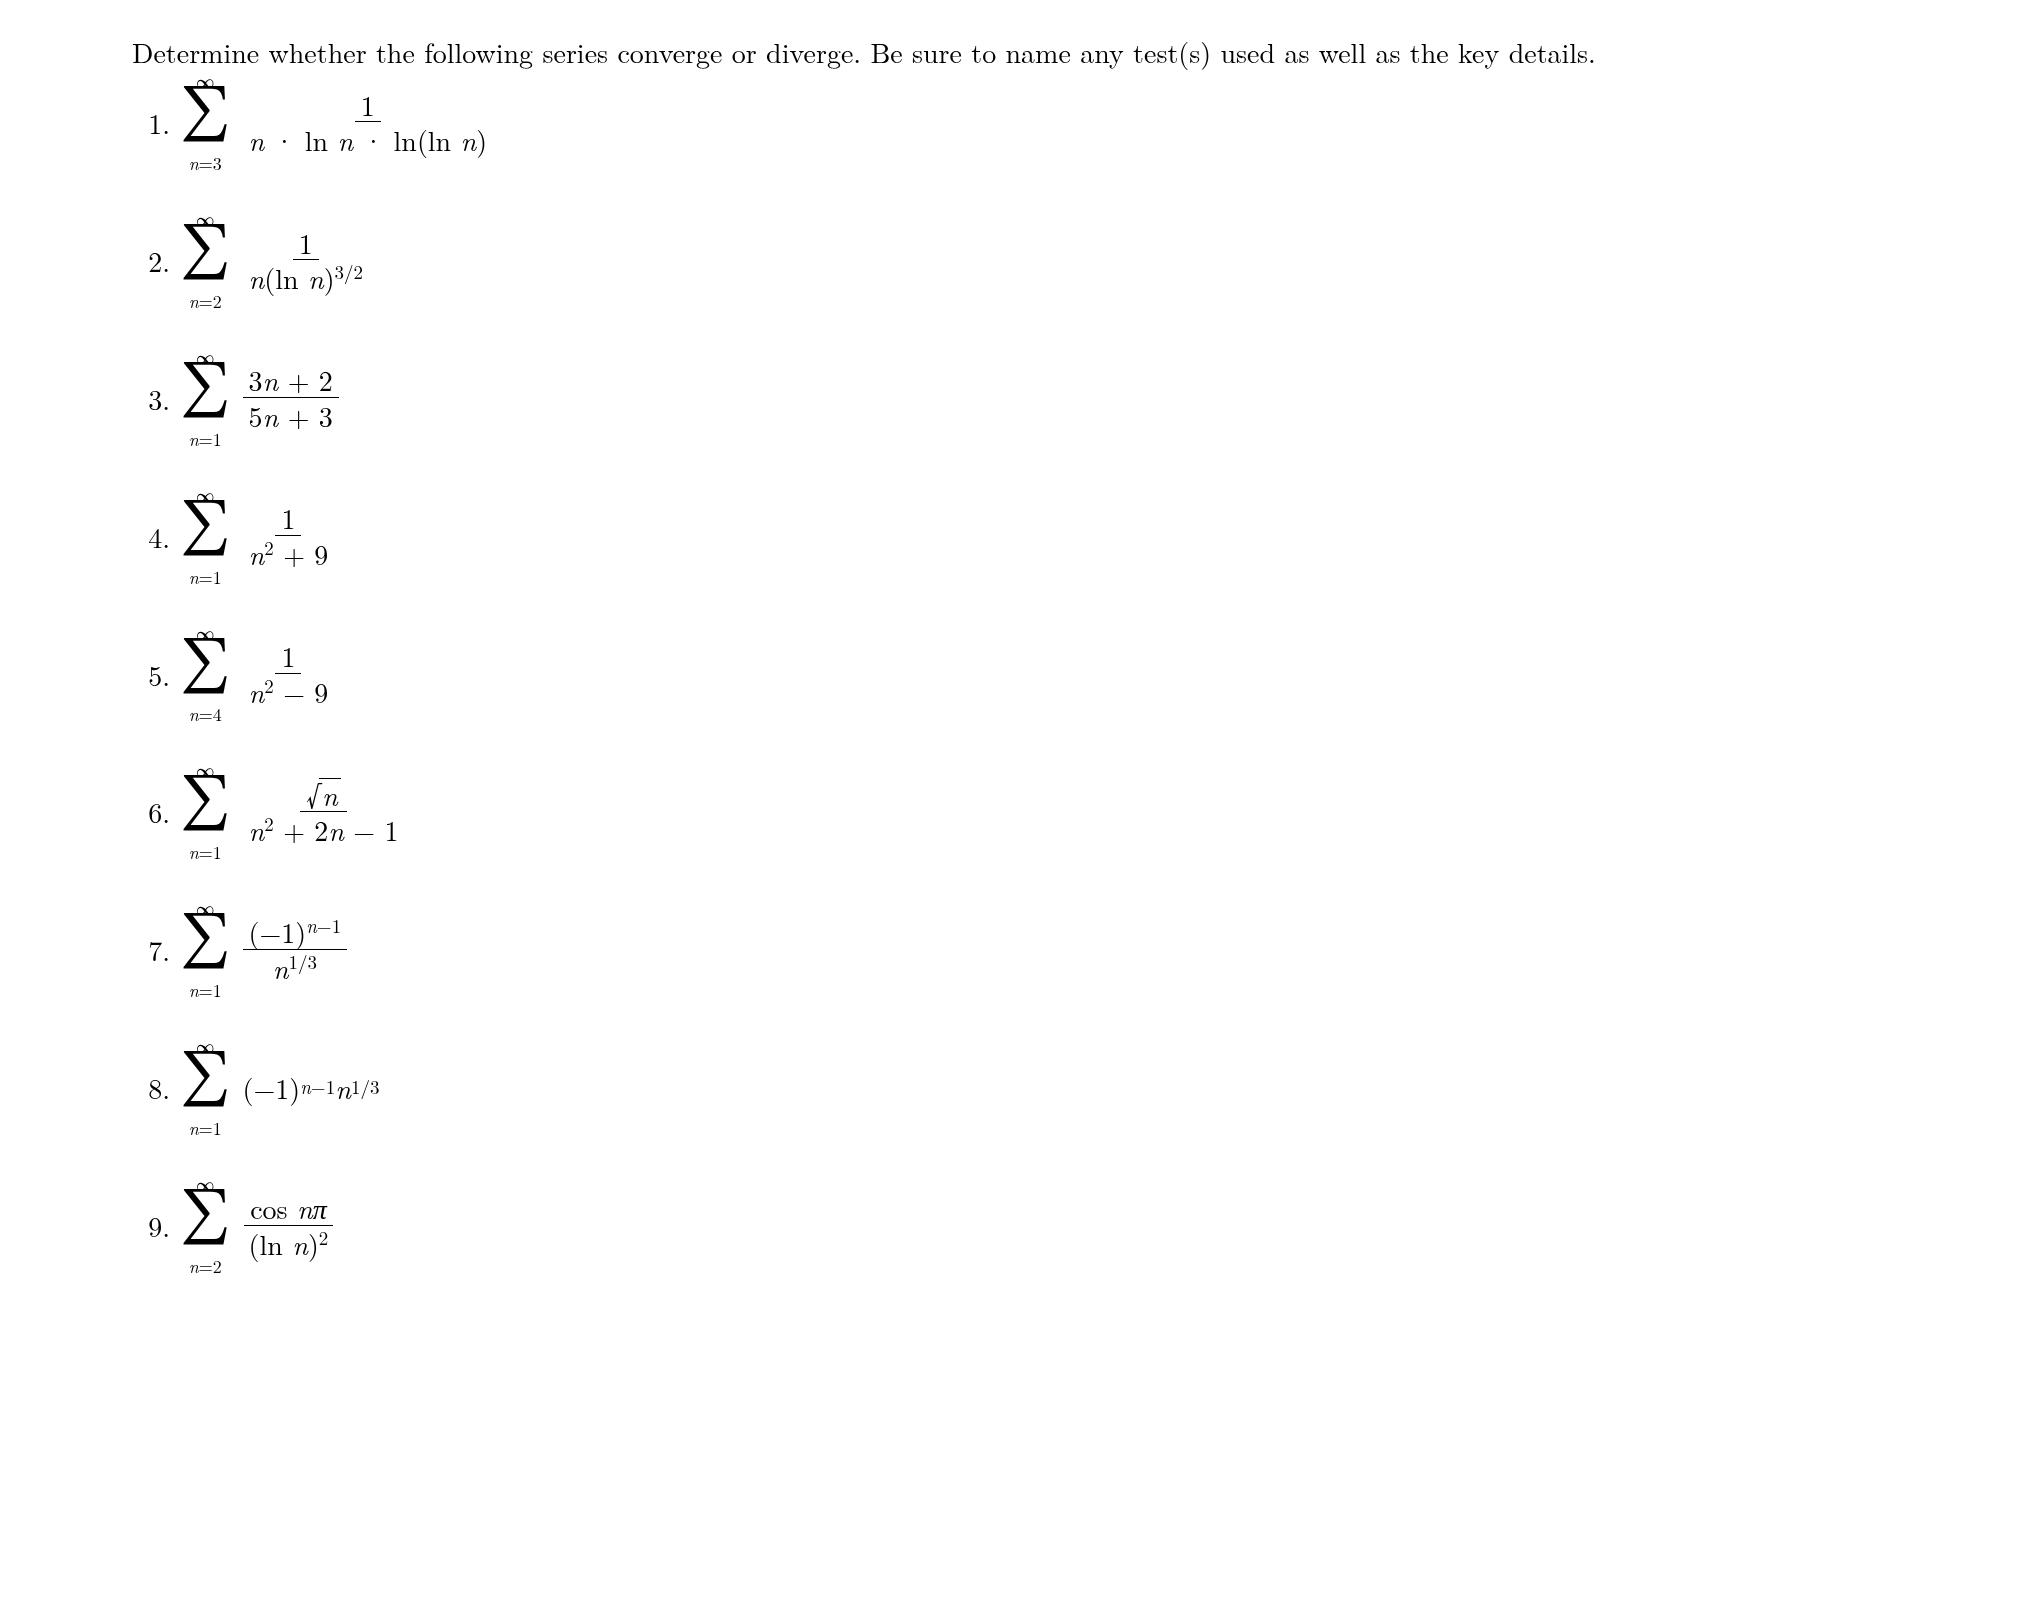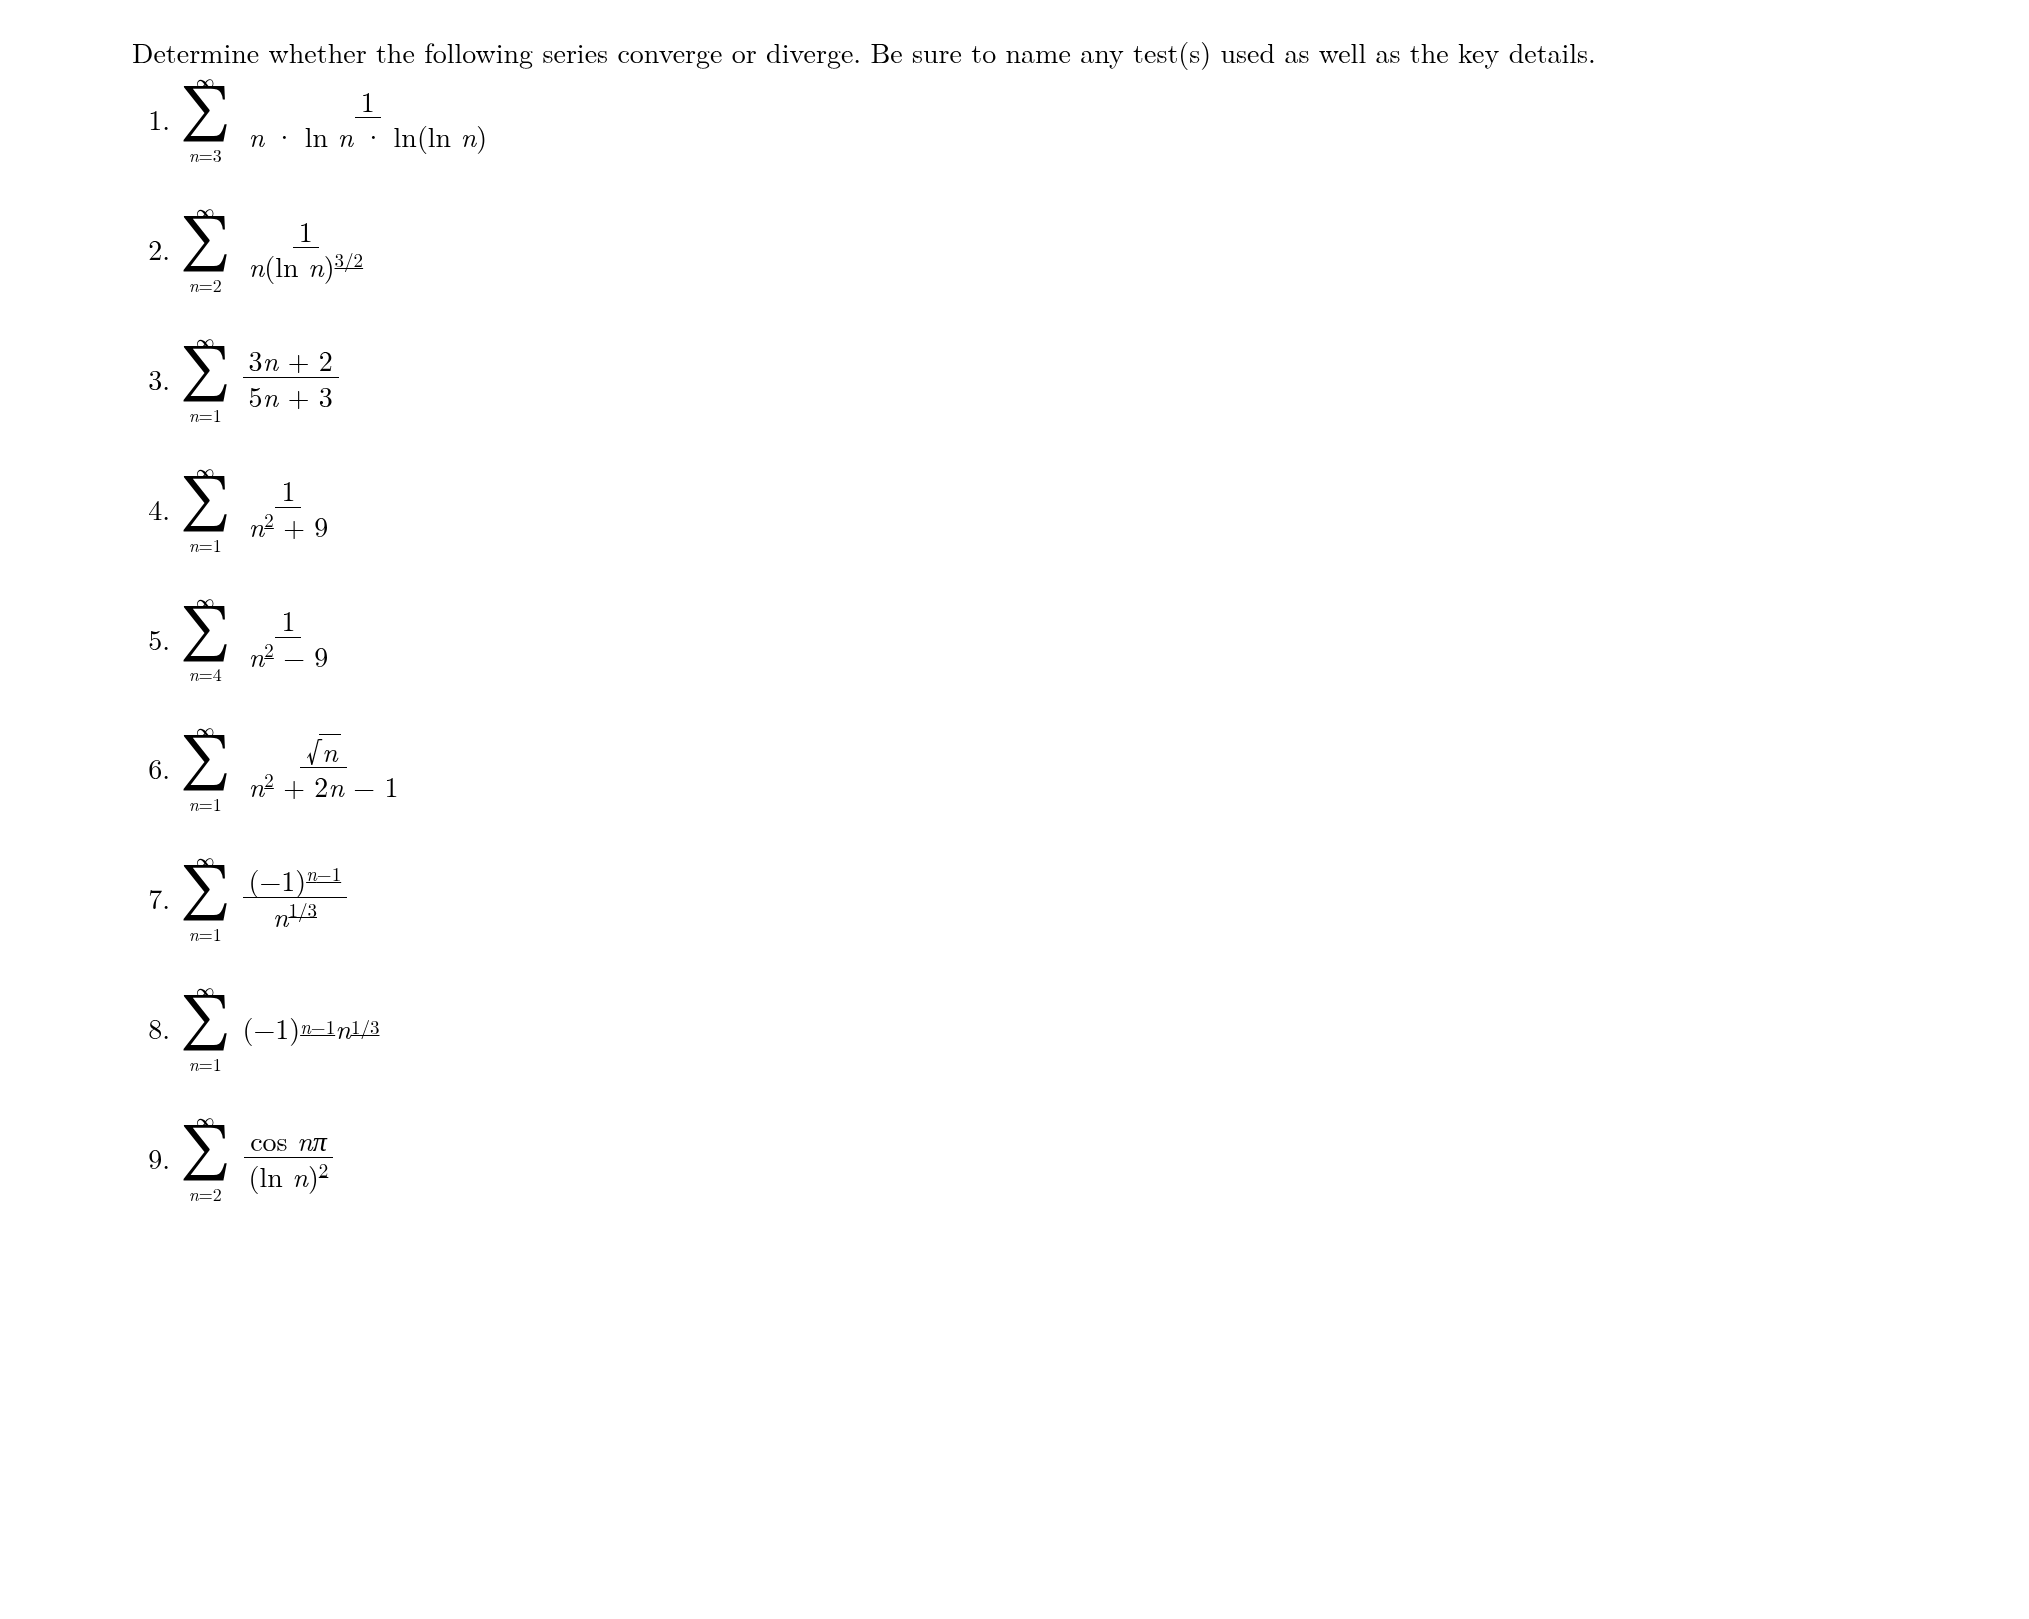--- a/index.html
+++ b/index.html
@@ -50,21 +50,21 @@
       font-size: 18px;
       margin-bottom: 2px;
     }
     .sigma-sym {
       font-size: 54px;
       line-height: 0.85;
       font-family: "Cambria Math", "STIX Two Math", serif;
     }
     .sigma-bot {
       font-size: 18px;
-      margin-top: 8px;
+      margin-top: 16px;
       font-style: italic;
     }
     .sigma-bot .eq {
       font-style: normal;
     }
     .frac {
       display: inline-flex;
       flex-direction: column;
       align-items: center;
       vertical-align: middle;
@@ -78,21 +78,20 @@
     .frac .num {
       border-bottom: 1.5px solid #000;
     }
     .it {
       font-style: italic;
     }
     sup {
       font-size: 0.68em;
       vertical-align: super;
       line-height: 0;
-      text-decoration: underline;
     }
     .sqrt {
       display: inline-flex;
       align-items: flex-start;
     }
     .sqrt-sym {
       font-size: 1.1em;
       line-height: 1;
       margin-right: -2px;
     }

